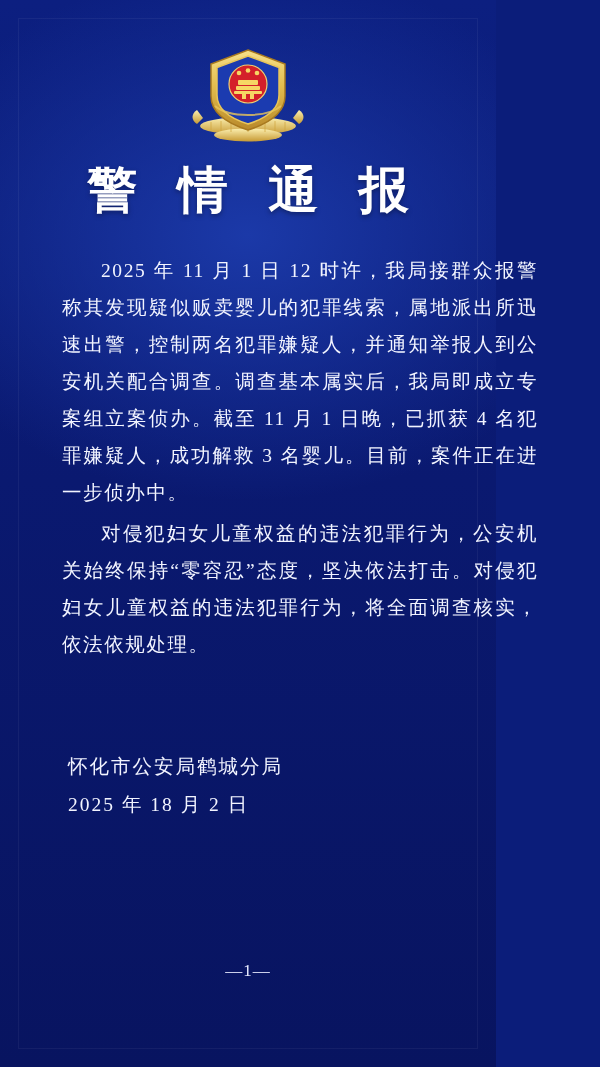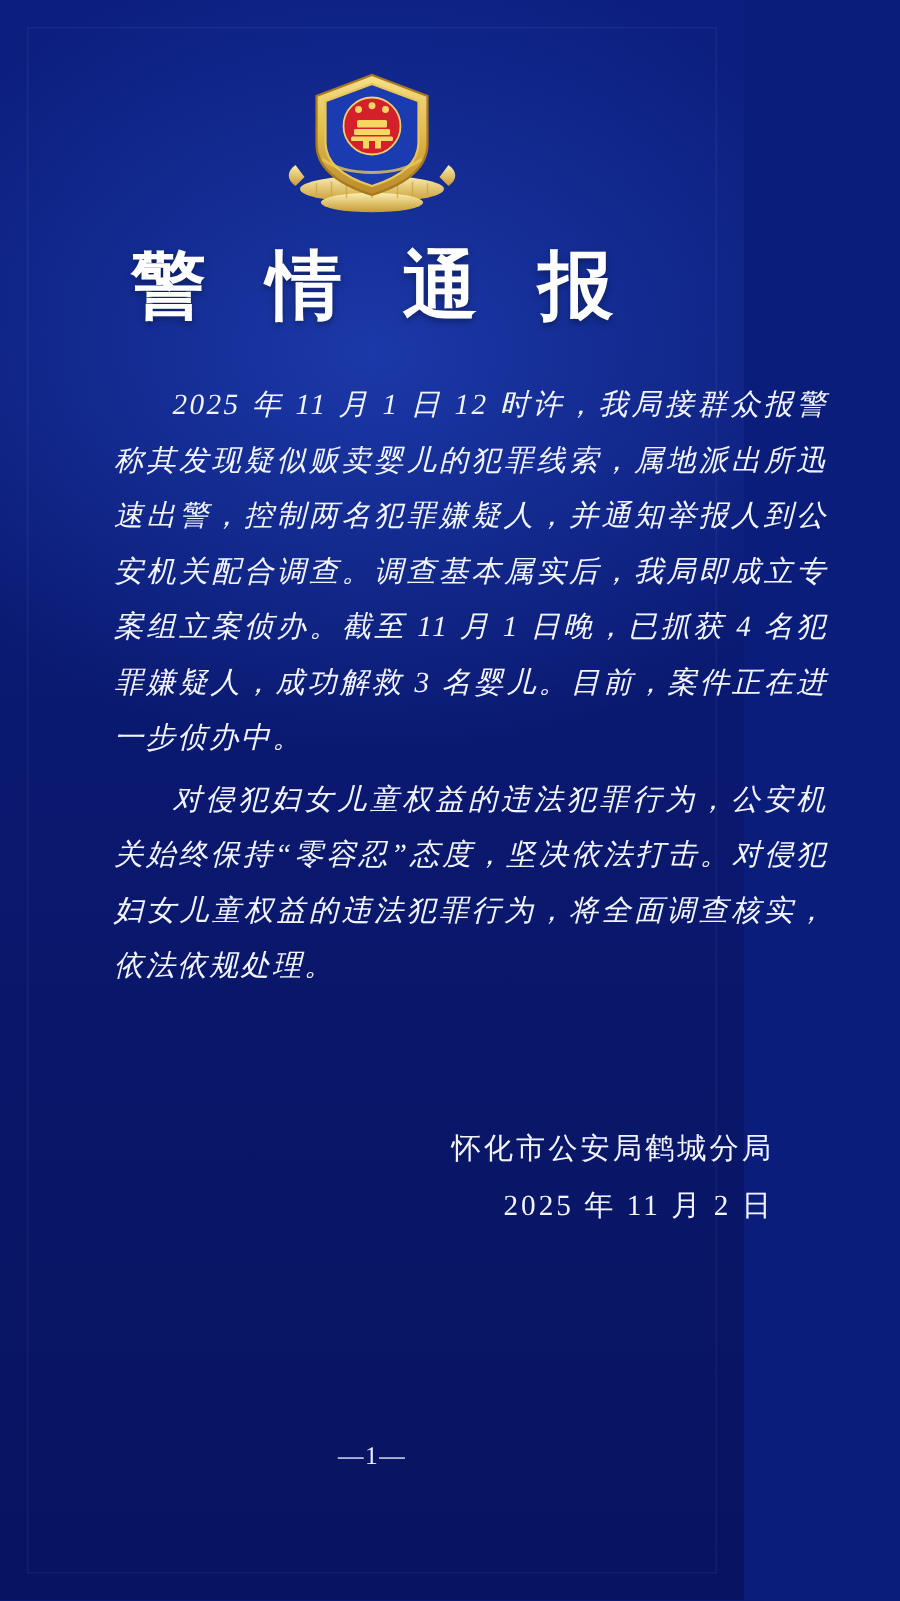--- a/index.html
+++ b/index.html
@@ -66,43 +66,42 @@
     font-weight: bold;
     font-family: "Liberation Serif", "DejaVu Serif", serif;
     color: #ffffff;
     text-shadow: 0 2px 5px rgba(0,0,0,0.35);
   }
 
   
   .body {
     position: absolute;
     top: 252px;
-    left: 76px;
+    left: 62px;
     width: 476px;
-    font-style: italic;
   }
   .para {
     font-size: 19.5px;
     line-height: 37px;
     letter-spacing: 1.6px;
     text-align: justify;
     text-justify: inter-character;
     text-indent: 2em;
     margin: 0 0 4px 0;
     color: #f2f4ff;
     font-family: "Liberation Serif", "DejaVu Serif", serif;
   }
 
   
   .signature {
     position: absolute;
     top: 748px;
-    left: 46px;
+    left: 68px;
     width: 476px;
-    text-align: right;
+    text-align: left;
     font-size: 19.5px;
     line-height: 38px;
     letter-spacing: 2px;
     color: #f2f4ff;
   }
   .sig-line { display: block; padding-right: 6px; }
 
   
   .pagenum {
     position: absolute;
@@ -178,17 +177,17 @@
 
   <div class="title">警 情 通 报</div>
 
   <div class="body">
     <p class="para">2025 年 11 月 1 日 12 时许，我局接群众报警称其发现疑似贩卖婴儿的犯罪线索，属地派出所迅速出警，控制两名犯罪嫌疑人，并通知举报人到公安机关配合调查。调查基本属实后，我局即成立专案组立案侦办。截至 11 月 1 日晚，已抓获 4 名犯罪嫌疑人，成功解救 3 名婴儿。目前，案件正在进一步侦办中。</p>
     <p class="para">对侵犯妇女儿童权益的违法犯罪行为，公安机关始终保持“零容忍”态度，坚决依法打击。对侵犯妇女儿童权益的违法犯罪行为，将全面调查核实，依法依规处理。</p>
   </div>
 
   <div class="signature">
     <span class="sig-line">怀化市公安局鹤城分局</span>
-    <span class="sig-line">2025 年 11 月 2 日</span>
+    <span class="sig-line">2025 年 18 月 2 日</span>
   </div>
 
   <div class="pagenum">—1—</div>
 </div>
 
 </body></html>

